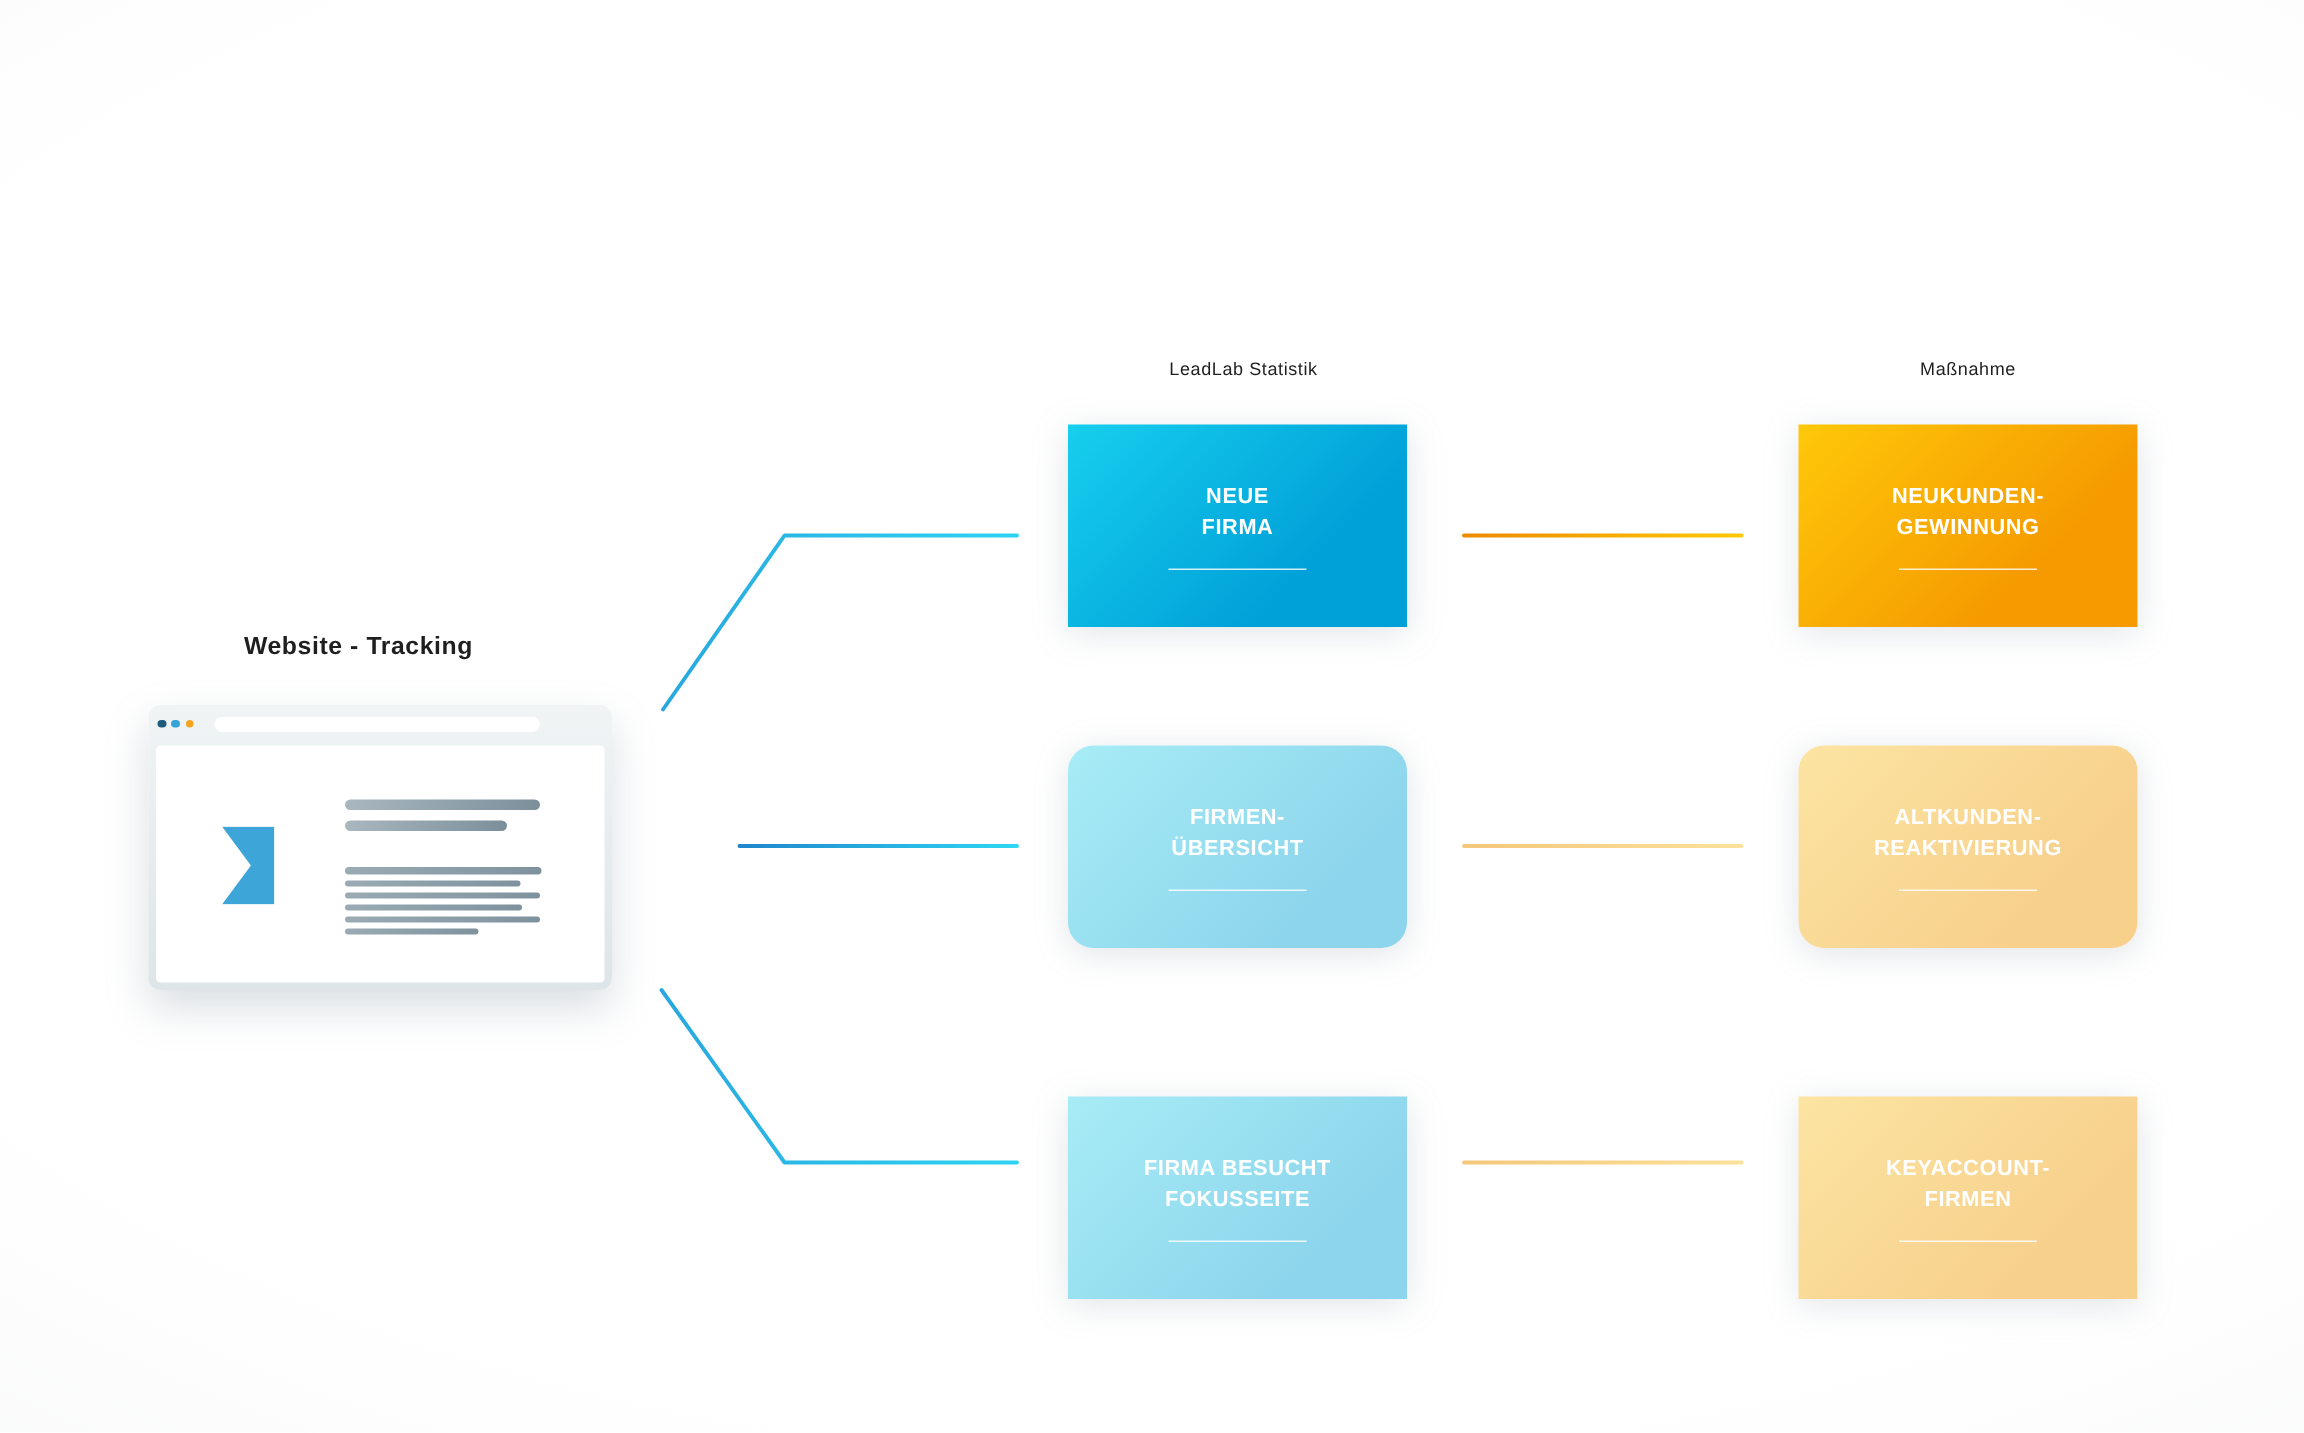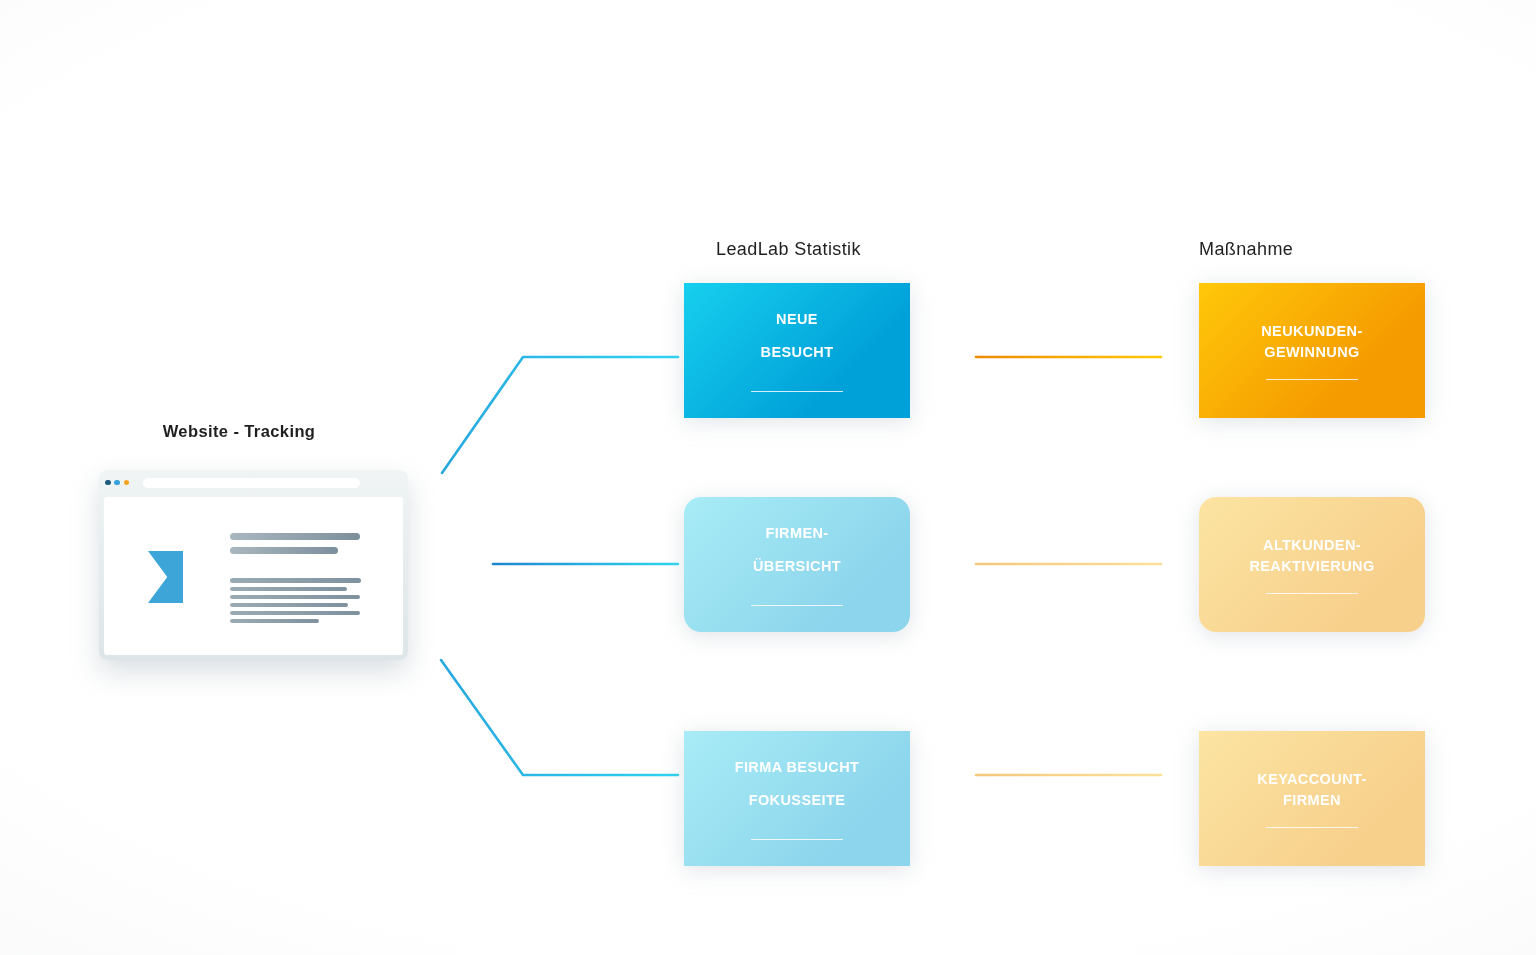--- a/index.html
+++ b/index.html
@@ -11,22 +11,22 @@
     width: 1536px;
     height: 955px;
     background: radial-gradient(ellipse 120% 105% at 52% 46%, #ffffff 52%, #f1f2f3 100%);
   }
 
   svg.connectors { position: absolute; inset: 0; z-index: 1; }
 
   .col-header {
     position: absolute;
     width: 226px;
-    text-align: left;
-    font-size: 18px;
+    text-align: center;
+    font-size: 12px;
     letter-spacing: 0.4px;
     color: #1f1f1f;
     z-index: 2;
   }
   .header-statistik { left: 716px; top: 239px; }
   .header-massnahme { left: 1199px; top: 239px; }
 
   .flow-box {
     position: absolute;
     width: 226px;
@@ -51,21 +51,21 @@
     margin-top: 17px;
   }
   .grad-blue-strong   { background: linear-gradient(135deg, #17cfee 0%, #00a0d8 72%); }
   .grad-blue-light    { background: linear-gradient(135deg, #a7ecf6 0%, #8dd5ec 75%); }
   .grad-orange-strong { background: linear-gradient(135deg, #ffc80a 0%, #f59b00 70%); }
   .grad-orange-light  { background: linear-gradient(135deg, #fce4a2 0%, #f7d08c 75%); }
 
   .pos-row1 { top: 283px; }
   .pos-row2 { top: 497px; border-radius: 17px; }
   .pos-row3 { top: 709px; margin-top: 22px; }
-  .col-stat { left: 684px; gap: 12px; }
+  .col-stat { left: 712px; }
   .col-mass { left: 1199px; }
 
   .website-label {
     position: absolute;
     left: 99px;
     top: 422px;
     width: 280px;
     text-align: center;
     font-size: 16.5px;
     letter-spacing: 0.4px;
@@ -188,21 +188,21 @@
       <div class="sk-line sk-text sk-p5"></div>
       <div class="sk-line sk-text sk-p6"></div>
     </div>
   </div>
 
   <div class="col-header header-statistik">LeadLab Statistik</div>
   <div class="col-header header-massnahme">Maßnahme</div>
 
   <div class="flow-box grad-blue-strong col-stat pos-row1">
     <span>NEUE</span>
-    <span>BESUCHT</span>
+    <span>FIRMA</span>
     <div class="underline"></div>
   </div>
   <div class="flow-box grad-blue-light col-stat pos-row2">
     <span>FIRMEN-</span>
     <span>ÜBERSICHT</span>
     <div class="underline"></div>
   </div>
   <div class="flow-box grad-blue-light col-stat pos-row3">
     <span>FIRMA BESUCHT</span>
     <span>FOKUSSEITE</span>

